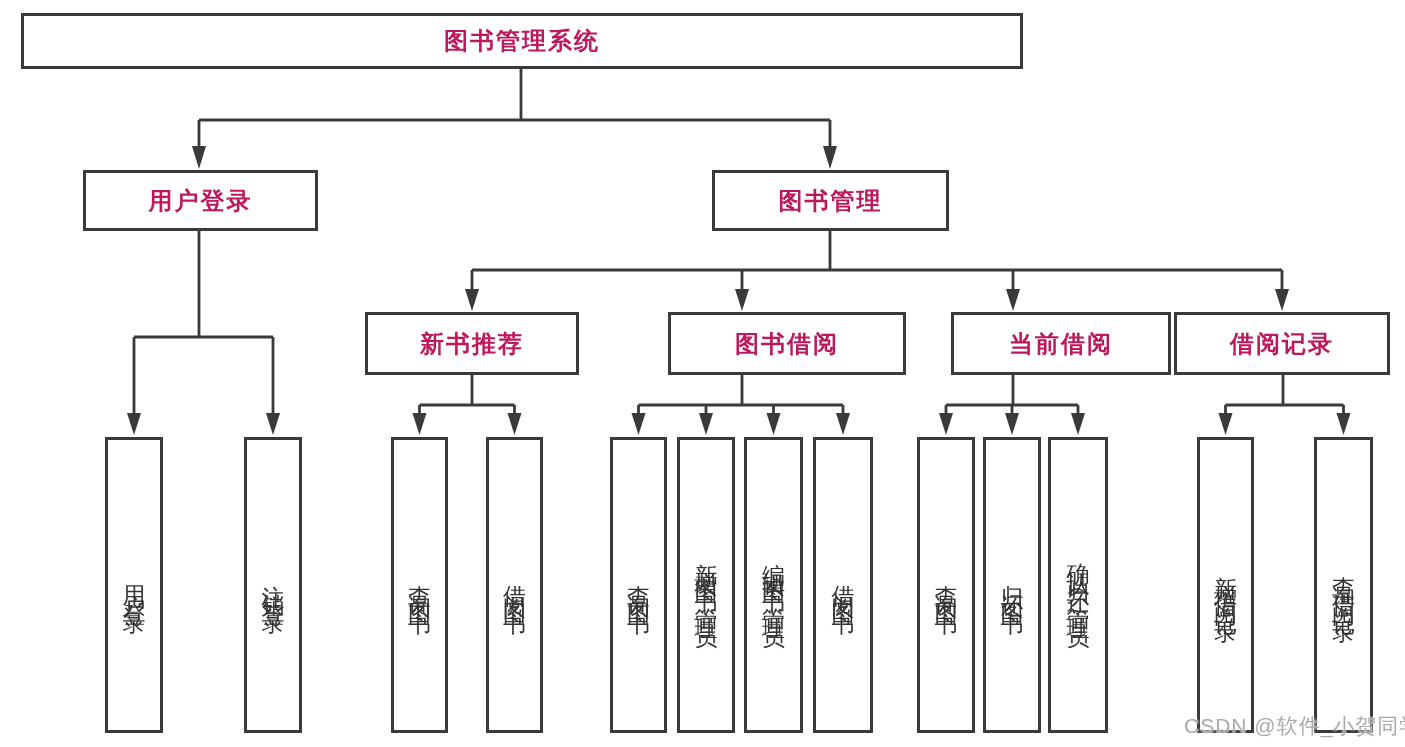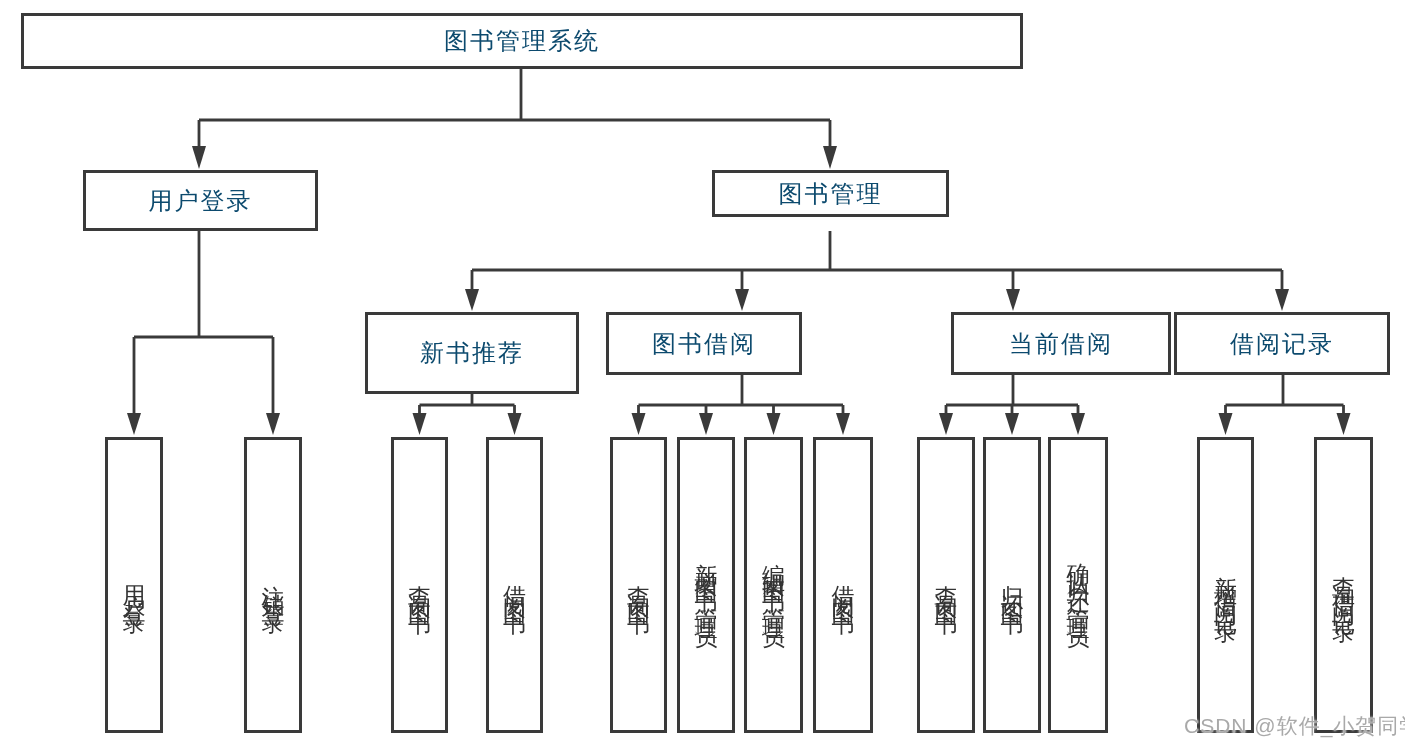--- a/index.html
+++ b/index.html
@@ -20,22 +20,23 @@
   .hbox {
     position: absolute;
     box-sizing: border-box;
     border: 3px solid #3a3a3a;
     background: #ffffff;
     display: flex;
     align-items: center;
     justify-content: center;
     font-size: 24px;
     letter-spacing: 2px;
-    color: #0c4a6e;
+    color: #be185d;
     z-index: 2;
+    font-weight: bold;
   }
   .vbox {
     position: absolute;
     box-sizing: border-box;
     border: 3px solid #3a3a3a;
     background: #ffffff;
     display: flex;
     align-items: center;
     justify-content: center;
     top: 437px;
@@ -108,28 +109,28 @@
     </g>
   </svg>
 
   <div class="hbox" style="left:21px; top:13px; width:1002px; height:56px;">
     <span>图书管理系统</span>
   </div>
 
   <div class="hbox" style="left:83px; top:170px; width:235px; height:61px;">
     <span>用户登录</span>
   </div>
-  <div class="hbox" style="left:712px; top:170px; width:237px; height:47px;">
+  <div class="hbox" style="left:712px; top:170px; width:237px; height:61px;">
     <span>图书管理</span>
   </div>
 
-  <div class="hbox" style="left:365px; top:312px; width:214px; height:82px;">
+  <div class="hbox" style="left:365px; top:312px; width:214px; height:63px;">
     <span>新书推荐</span>
   </div>
-  <div class="hbox" style="left:606px; top:312px; width:196px; height:63px;">
+  <div class="hbox" style="left:668px; top:312px; width:238px; height:63px;">
     <span>图书借阅</span>
   </div>
   <div class="hbox" style="left:951px; top:312px; width:220px; height:63px;">
     <span>当前借阅</span>
   </div>
   <div class="hbox" style="left:1174px; top:312px; width:216px; height:63px;">
     <span>借阅记录</span>
   </div>
 
   <div class="vbox" style="left:105px; width:58px;">

